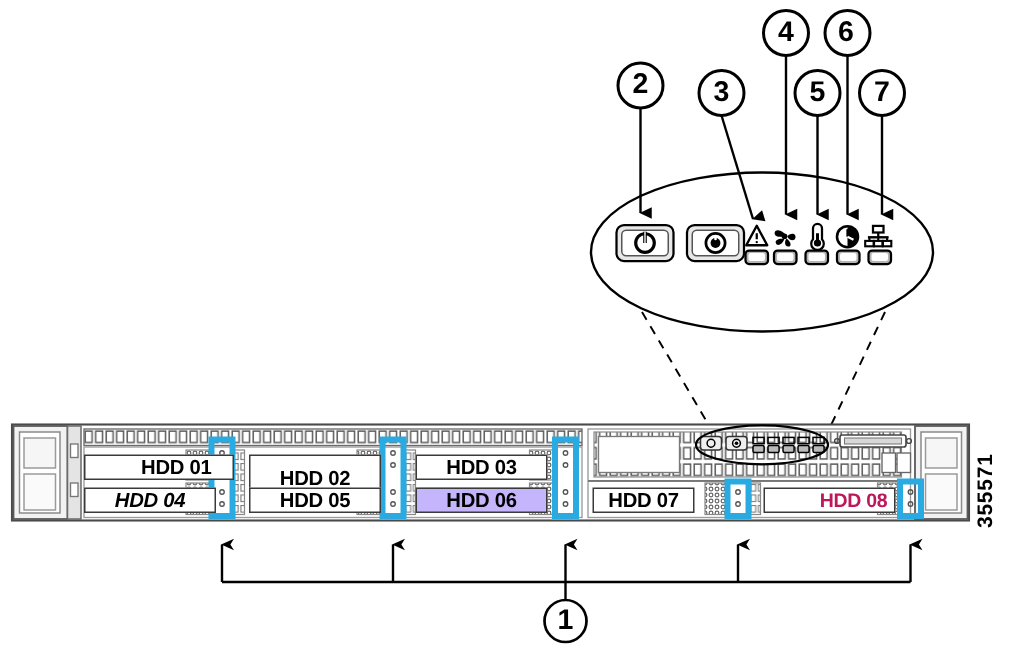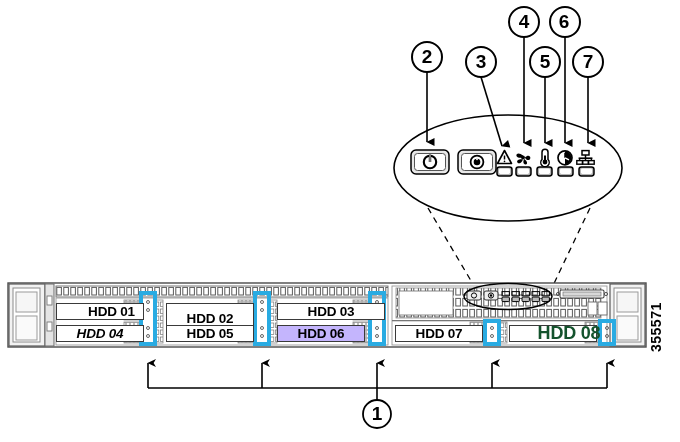--- a/index.html
+++ b/index.html
@@ -261,43 +261,43 @@
       <line x1="262" y1="388" x2="262" y2="363" stroke-width="1.6" marker-end="url(#arrowUp)"></line>
       <line x1="377" y1="388" x2="377" y2="363" stroke-width="1.6" marker-end="url(#arrowUp)"></line>
       <line x1="492" y1="388" x2="492" y2="363" stroke-width="1.6" marker-end="url(#arrowUp)"></line>
       <line x1="607" y1="388" x2="607" y2="363" stroke-width="1.6" marker-end="url(#arrowUp)"></line>
       <line x1="377" y1="388" x2="377" y2="400" stroke-width="1.6"></line>
       <circle cx="377" cy="414" r="14" fill="#fff" stroke="#000" stroke-width="1.8"></circle>
     </g>
   </svg>
 
   <div id="drive-bays">
-      <div class="lbl" style="left: 56px; top: 303px; width: 88px; height: 17px; background: rgb(255, 255, 255); border: 1.3px solid rgb(58, 58, 58); display: flex; align-items: center; justify-content: center; box-sizing: border-box; padding-left: 23px;">
+      <div class="lbl" style="left: 56px; top: 303px; width: 100px; height: 17px; background: rgb(255, 255, 255); border: 1.3px solid rgb(58, 58, 58); display: flex; align-items: center; justify-content: center; box-sizing: border-box; padding-left: 23px;">
         <span style="font-size: 13.5px; font-weight: bold; color: rgb(0, 0, 0); letter-spacing: -0.2px;">HDD 01</span>
       </div>
       <div class="lbl" style="left: 166px; top: 303px; width: 88px; height: 30px; background: rgb(255, 255, 255); border: 1.3px solid rgb(58, 58, 58); display: flex; align-items: center; justify-content: center; box-sizing: border-box;">
         <span style="font-size: 13.5px; font-weight: bold; color: rgb(0, 0, 0); letter-spacing: -0.2px;">HDD 02</span>
       </div>
-      <div class="lbl" style="left: 277px; top: 303px; width: 108px; height: 17px; background: rgb(255, 255, 255); border: 1.3px solid rgb(58, 58, 58); display: flex; align-items: center; justify-content: center; box-sizing: border-box;">
+      <div class="lbl" style="left: 277px; top: 303px; width: 88px; height: 17px; background: rgb(255, 255, 255); border: 1.3px solid rgb(58, 58, 58); display: flex; align-items: center; justify-content: center; box-sizing: border-box;">
         <span style="font-size: 13.5px; font-weight: bold; color: rgb(0, 0, 0); letter-spacing: -0.2px;">HDD 03</span>
       </div>
       <div class="lbl" style="left: 56px; top: 325px; width: 88px; height: 17px; background: rgb(255, 255, 255); border: 1.3px solid rgb(58, 58, 58); display: flex; align-items: center; justify-content: center; box-sizing: border-box; font-style: italic;">
         <span style="font-size: 13.5px; font-weight: bold; color: rgb(0, 0, 0); letter-spacing: -0.2px;">HDD 04</span>
       </div>
       <div class="lbl" style="left: 166px; top: 325px; width: 88px; height: 17px; background: rgb(255, 255, 255); border: 1.3px solid rgb(58, 58, 58); display: flex; align-items: center; justify-content: center; box-sizing: border-box; text-align: center;">
         <span style="font-size: 13.5px; font-weight: bold; color: rgb(0, 0, 0); letter-spacing: -0.2px;">HDD 05</span>
       </div>
       <div class="lbl" style="left: 277px; top: 325px; width: 88px; height: 17px; background: #c4b5fd; border: 1.3px solid rgb(58, 58, 58); display: flex; align-items: center; justify-content: center; box-sizing: border-box;">
         <span style="font-size: 13.5px; font-weight: bold; color: rgb(0, 0, 0); letter-spacing: -0.2px;">HDD 06</span>
       </div>
-      <div class="lbl" style="left: 395px; top: 325px; width: 88px; height: 17px; background: rgb(255, 255, 255); border: 1.3px solid rgb(58, 58, 58); display: flex; align-items: center; justify-content: center; box-sizing: border-box;">
+      <div class="lbl" style="left: 395px; top: 325px; width: 68px; height: 17px; background: rgb(255, 255, 255); border: 1.3px solid rgb(58, 58, 58); display: flex; align-items: center; justify-content: center; box-sizing: border-box;">
         <span style="font-size: 13.5px; font-weight: bold; color: rgb(0, 0, 0); letter-spacing: -0.2px;">HDD 07</span>
       </div>
       <div class="lbl" style="left: 509px; top: 325px; width: 88px; height: 17px; background: rgb(255, 255, 255); border: 1.3px solid rgb(58, 58, 58); display: flex; align-items: center; justify-content: center; box-sizing: border-box;">
-        <span style="font-size: 18px; font-weight: bold; color: #14532d; letter-spacing: -0.2px; margin-left: 32px;">HDD 08</span>
+        <span style="font-size: 13px; font-weight: bold; color: #be185d; letter-spacing: -0.2px; margin-left: 32px;">HDD 08</span>
       </div>
     </div>
 
   <div id="callout-nums">
       <div class="lbl" style="left: 362px; top: 399px; width: 30px; height: 30px; display: flex; align-items: center; justify-content: center; font-size: 19px; font-weight: bold; color: rgb(0, 0, 0);">1</div>
       <div class="lbl" style="left: 412px; top: 42px; width: 30px; height: 30px; display: flex; align-items: center; justify-content: center; font-size: 19px; font-weight: bold; color: rgb(0, 0, 0);">2</div>
       <div class="lbl" style="left: 466px; top: 47px; width: 30px; height: 30px; display: flex; align-items: center; justify-content: center; font-size: 19px; font-weight: bold; color: rgb(0, 0, 0);">3</div>
       <div class="lbl" style="left: 509px; top: 7px; width: 30px; height: 30px; display: flex; align-items: center; justify-content: center; font-size: 19px; font-weight: bold; color: rgb(0, 0, 0);">4</div>
       <div class="lbl" style="left: 530px; top: 47px; width: 30px; height: 30px; display: flex; align-items: center; justify-content: center; font-size: 19px; font-weight: bold; color: rgb(0, 0, 0);">5</div>
       <div class="lbl" style="left: 549px; top: 7px; width: 30px; height: 30px; display: flex; align-items: center; justify-content: center; font-size: 19px; font-weight: bold; color: rgb(0, 0, 0);">6</div>

